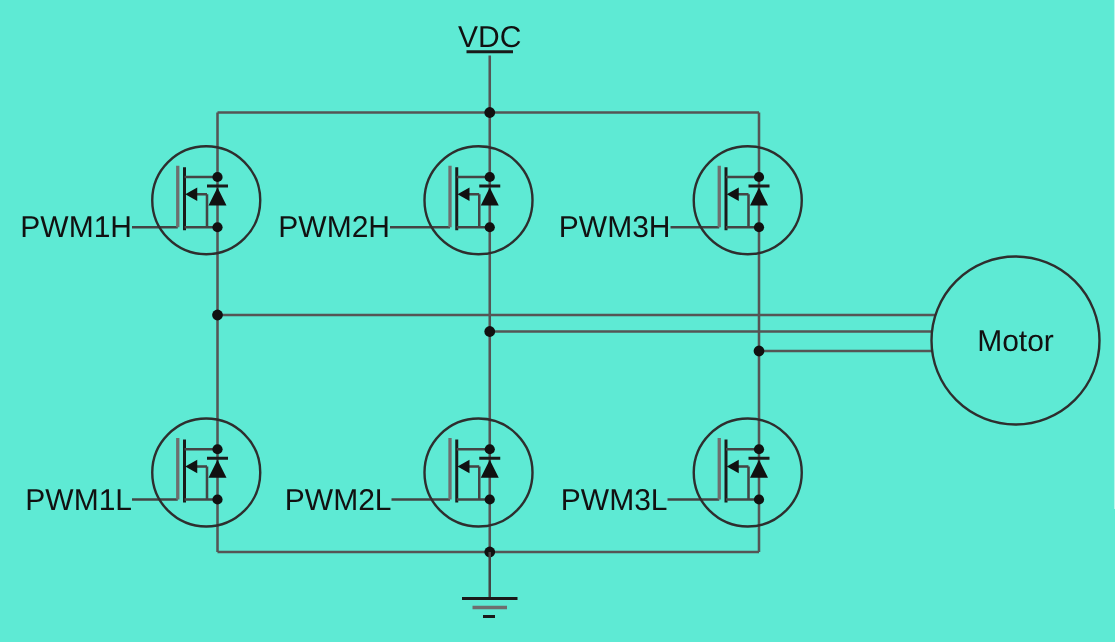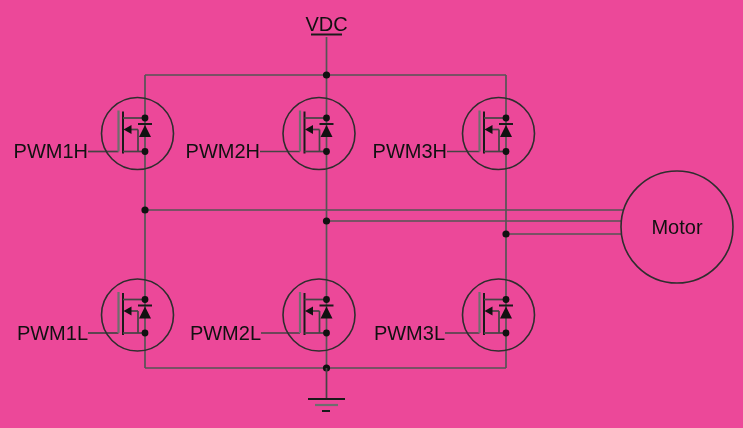--- a/index.html
+++ b/index.html
@@ -4,21 +4,21 @@
 <style>
   html, body {
     margin: 0;
     padding: 0;
     background: #ffffff;
   }
   #stage {
     position: relative;
     width: 743px;
     height: 428px;
-    background: #ec4899;
+    background: #5eead4;
     font-family: "Liberation Sans", sans-serif;
     overflow: hidden;
   }
   svg { display: block; }
   .wire   { stroke: #555555; stroke-width: 1.7; fill: none; }
   .wire2  { stroke: #444444; stroke-width: 1.7; fill: none; }
   .outline{ stroke: #2e2e2e; stroke-width: 1.6; fill: none; }
   .blk    { fill: #111111; stroke: none; }
   .bar    { stroke: #1a1a1a; stroke-width: 2; fill: none; }
   .graybar{ stroke: #6e6e6e; stroke-width: 2.2; fill: none; }

